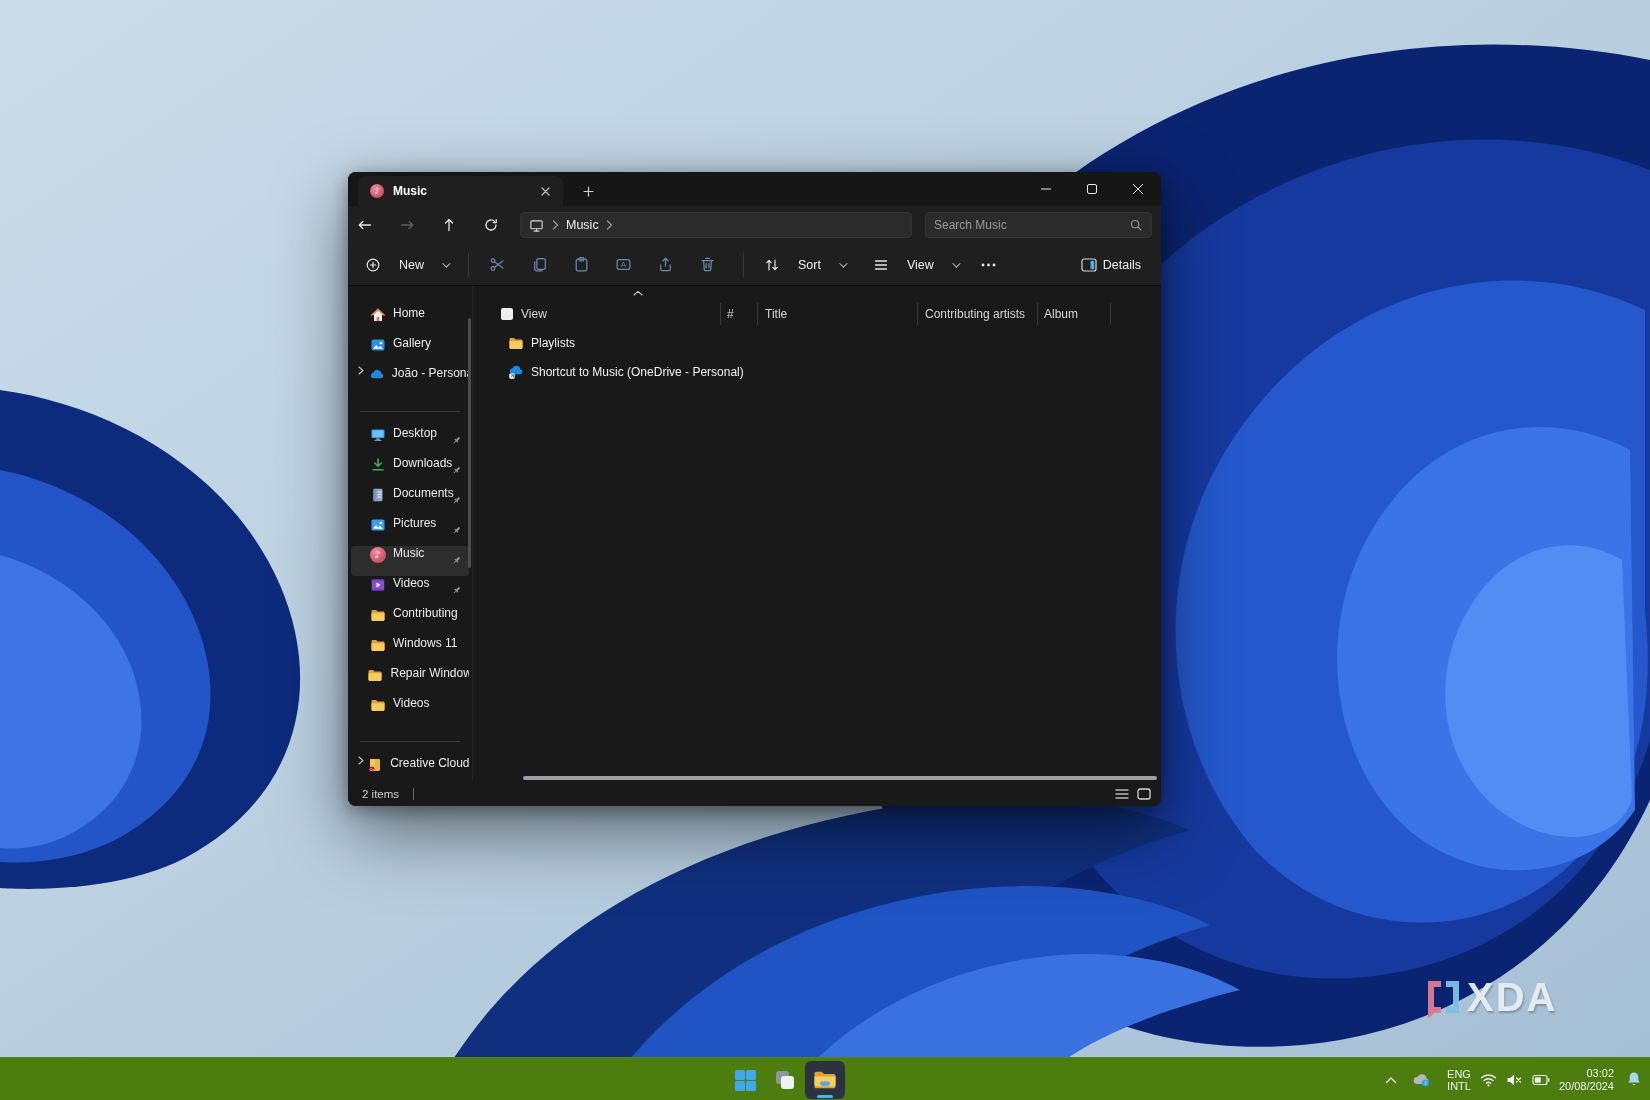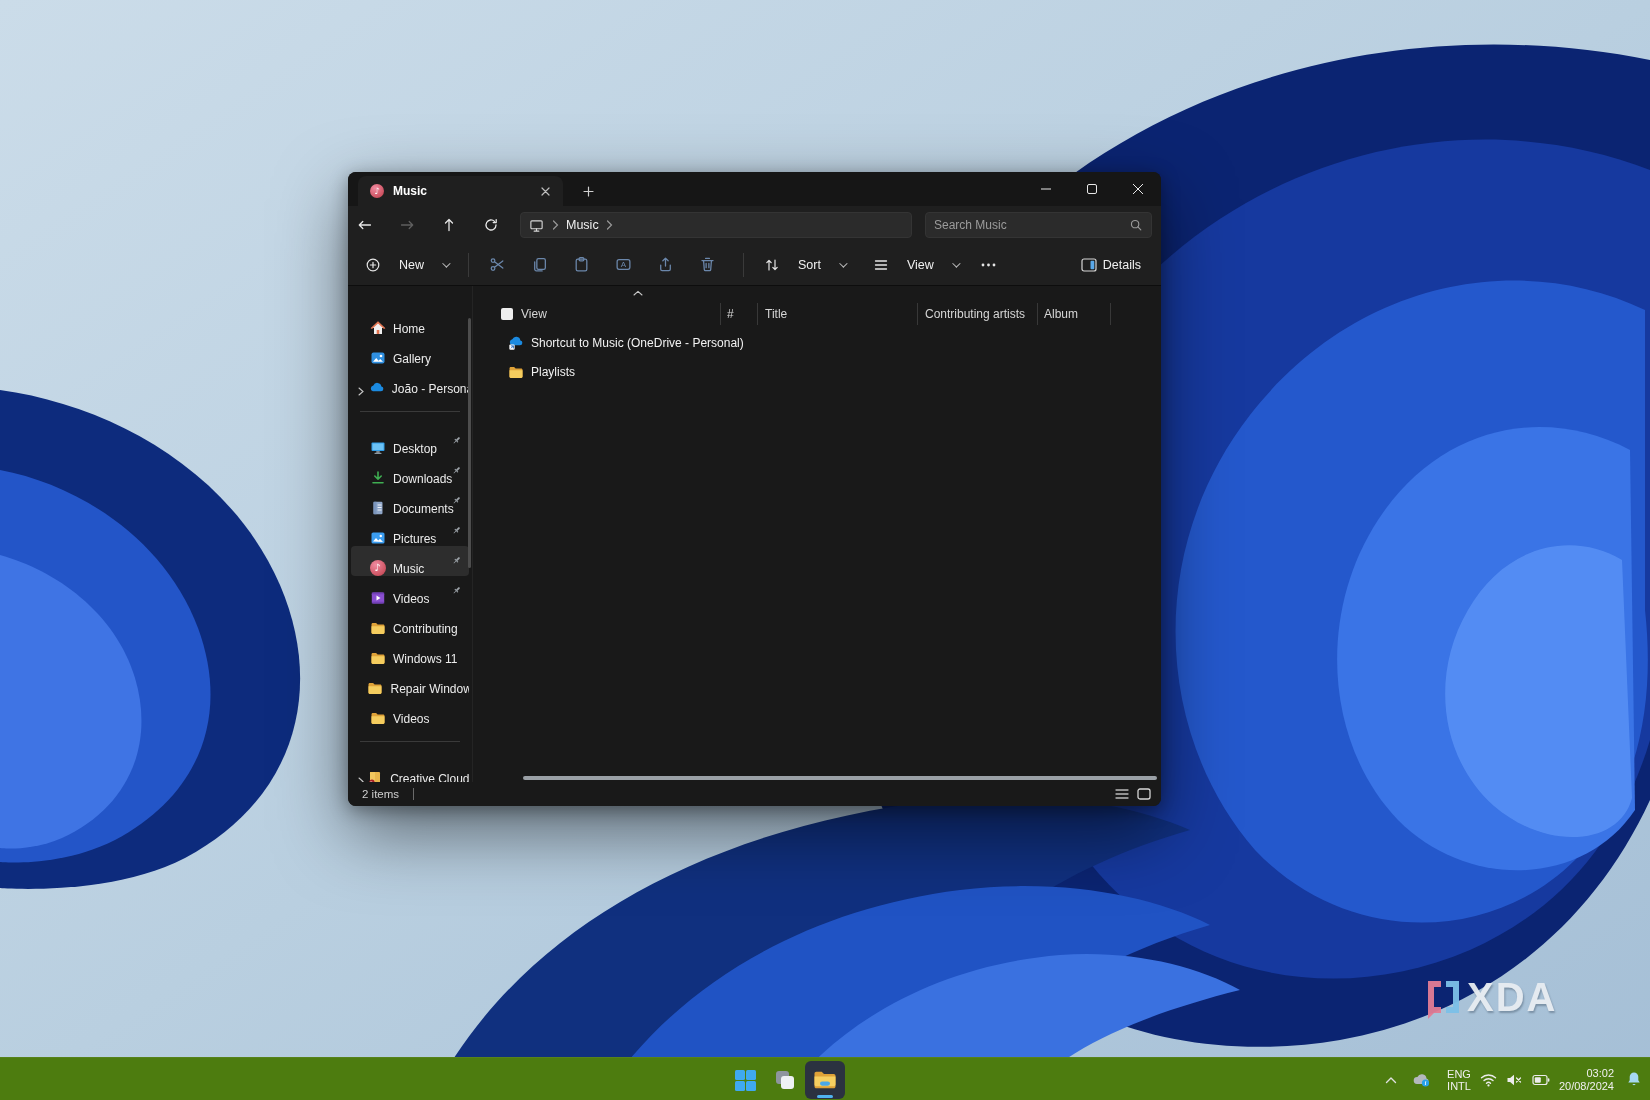--- a/index.html
+++ b/index.html
@@ -45,21 +45,21 @@
 
   .toolbar { height:42px; background:#1f1f1f; border-bottom:1px solid #0d0d0d; display:flex; align-items:center; padding:0 8px; position:relative; }
   .tool-text-btn { display:flex; align-items:center; gap:18px; padding:6px 9px; border-radius:4px; color:#f0f0f0; }
   .tsep { width:1px; height:24px; background:#3a3a3a; margin:0 11px; }
   .ibtn { width:34px; height:30px; display:flex; align-items:center; justify-content:center; border-radius:4px; margin-right:8px; }
   .details-btn { position:absolute; right:12px; display:flex; align-items:center; gap:6px; padding:6px 8px; border-radius:4px; color:#f0f0f0; }
   .chev-down { width:6px; height:6px; border-right:1.4px solid #bdbdbd; border-bottom:1.4px solid #bdbdbd; transform:rotate(45deg) translateY(-2px); }
 
   .win-body { position:relative; height:496px; display:flex; background:#191919; }
   .sidebar { width:124px; padding-top:20px; position:relative; }
-  .side-item { height:30px; display:flex; align-items:flex-end; margin:0 3px; padding-left:3px; border-radius:4px; position:relative; }
+  .side-item { height:30px; display:flex; align-items:flex-start; margin:0 3px; padding-left:3px; border-radius:4px; position:relative; }
   .side-item.selected { background:#2d2d2d; }
   .chev-slot { width:15px; display:flex; align-items:center; justify-content:center; }
   .s-icon { width:17px; height:17px; display:flex; align-items:center; justify-content:center; margin-right:7px; }
   .s-label { font-size:12px; color:#ececec; white-space:nowrap; overflow:hidden; }
   .pin { position:absolute; right:7px; top:9px; }
   .side-sep { height:30px; display:flex; align-items:center; }
   .side-sep i { display:block; height:1px; background:#3a3a3a; width:100px; margin-left:12px; }
   .side-scroll { position:absolute; right:1px; top:32px; width:3px; height:250px; background:#4d4d4d; border-radius:2px; }
   .vsep-body { width:1px; background:#242424; }
 
@@ -550,37 +550,37 @@
           <span class="colcell" style="left:292px">Title</span>
           <span class="coldiv" style="left:444px"></span>
           <span class="colcell" style="left:452px">Contributing artists</span>
           <span class="coldiv" style="left:564px"></span>
           <span class="colcell" style="left:571px">Album</span>
           <span class="coldiv" style="left:637px"></span>
         </div>
 
         <div class="filerow">
           <span class="f-icon">
+            <svg width="16" height="16" viewBox="0 0 16 16">
+                <path d="M1.5 4.2c0-.7.6-1.3 1.3-1.3h3.3l1.5 1.6h5.6c.7 0 1.3.6 1.3 1.3v6.8c0 .7-.6 1.3-1.3 1.3H2.8c-.7 0-1.3-.6-1.3-1.3z" fill="#dfa238"></path>
+                <path d="M1.5 6.2h13v6.4c0 .7-.6 1.3-1.3 1.3H2.8c-.7 0-1.3-.6-1.3-1.3z" fill="#f5cd5e"></path>
+              </svg>
+          </span>
+          <span class="f-label">Playlists</span>
+        </div>
+
+        <div class="filerow">
+          <span class="f-icon">
             <svg width="17" height="17" viewBox="0 0 16 16">
                 <path d="M4.6 10.6h7.6a2.3 2.3 0 0 0 .4-4.56A4 4 0 0 0 5 5a2.9 2.9 0 0 0-.4 5.6z" fill="#1b8ae0"></path>
                 <rect x="2.2" y="9.8" width="5" height="5" rx="1" fill="#fff"></rect>
                 <path d="M4 13.2l2-2M4 11.2h2v2" fill="none" stroke="#2a6fc0" stroke-width=".9" stroke-linecap="round" stroke-linejoin="round"></path>
               </svg>
           </span>
           <span class="f-label">Shortcut to Music (OneDrive - Personal)</span>
-        </div>
-
-        <div class="filerow">
-          <span class="f-icon">
-            <svg width="16" height="16" viewBox="0 0 16 16">
-                <path d="M1.5 4.2c0-.7.6-1.3 1.3-1.3h3.3l1.5 1.6h5.6c.7 0 1.3.6 1.3 1.3v6.8c0 .7-.6 1.3-1.3 1.3H2.8c-.7 0-1.3-.6-1.3-1.3z" fill="#dfa238"></path>
-                <path d="M1.5 6.2h13v6.4c0 .7-.6 1.3-1.3 1.3H2.8c-.7 0-1.3-.6-1.3-1.3z" fill="#f5cd5e"></path>
-              </svg>
-          </span>
-          <span class="f-label">Playlists</span>
         </div>
 
         <div class="hscroll"></div>
       </main>
     </div>
 
     <div class="statusbar">
       <span>2 items</span>
       <span class="status-div"></span>
       <span class="view-toggles">

